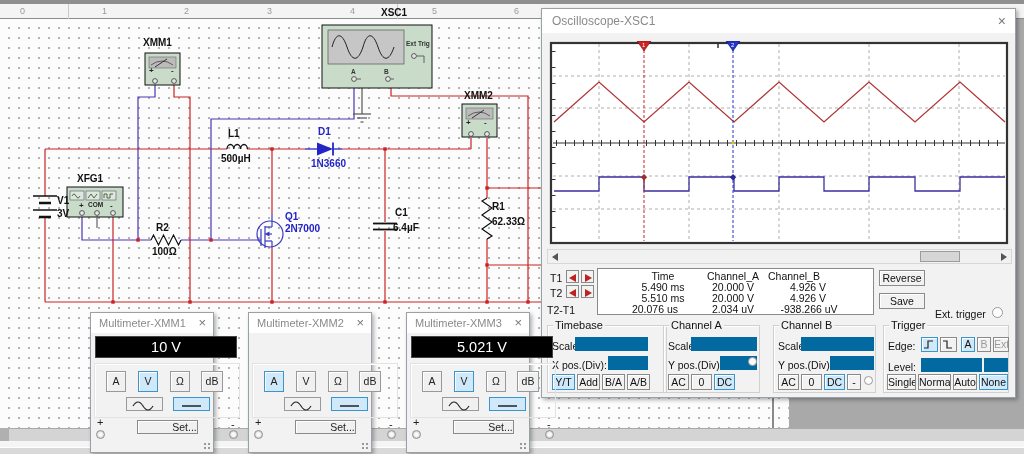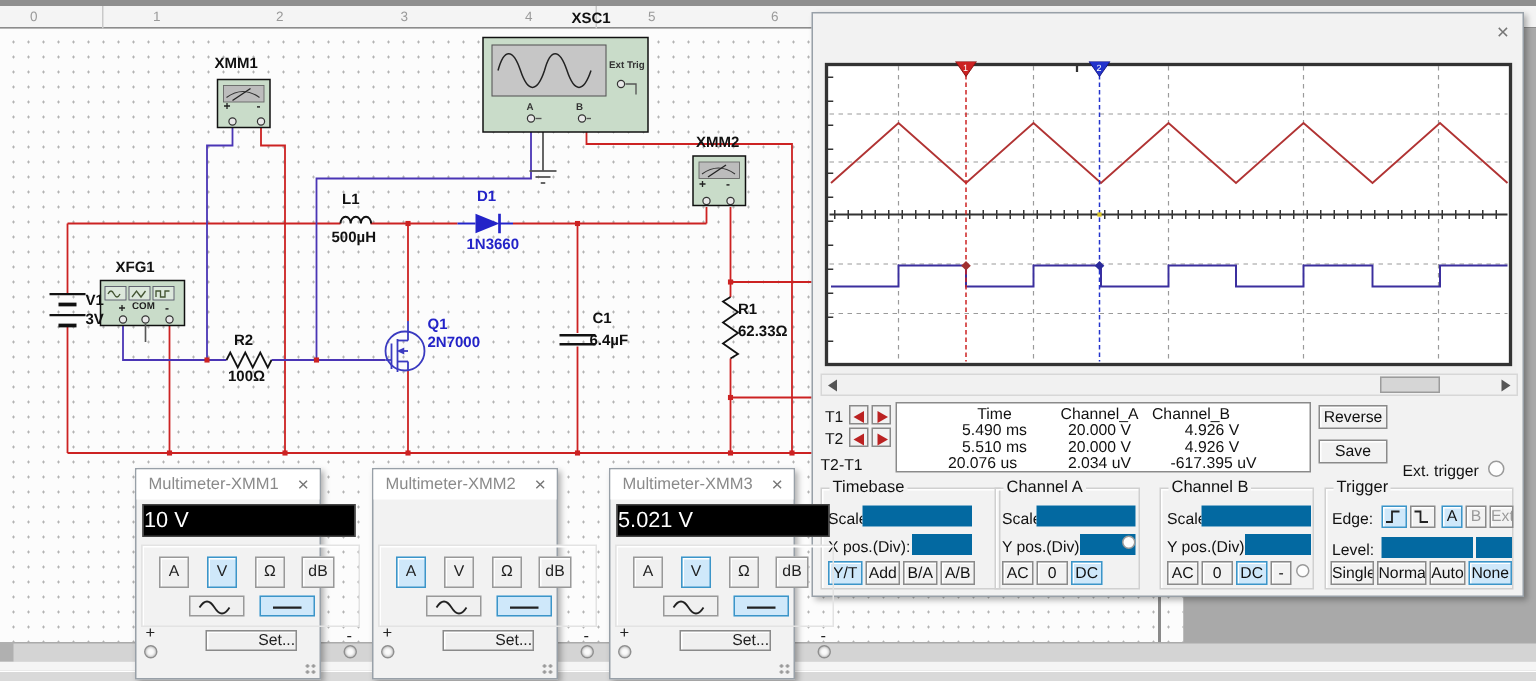--- a/index.html
+++ b/index.html
@@ -73,21 +73,21 @@
   #sc-readout { position:absolute; left:55px; top:259px; width:277px; height:47px;
     background:#fff; border:1px solid #8a8a8a; }
   .ro { position:absolute; font-size:10.5px; color:#111; white-space:nowrap; }
 
   
   .mm { width:124px; height:141px; z-index:30;margin-left:32px; }
   .mm .titlebar { height:20px; line-height:20px; font-size:11px; padding-left:8px; }
   .mm .close-x { right:7px; top:2px; font-size:13px; }
   .mm-display { position:absolute; left:4px; top:23px; width:142px; height:22px;
     background:#000; border:1px solid #444; color:#fff; font-size:14.5px;
-    line-height:20px; text-align:left; }
+    line-height:20px; text-align:center; }
   .mm-panel { position:absolute; left:3px; top:50px; width:146px; height:55px;
     border:1px solid #e3e3e3; box-shadow:inset 1px 1px 0 #fff; }
   .mbtn { position:absolute; top:58px; width:20px; height:21px; background:#f0f0f0;
     border:1px solid #999; font-size:10.5px; line-height:19px; text-align:center;
     color:#222; box-shadow:inset 1px 1px 0 #fff; }
   .mbtn.sel { background:#cfe8fa; border-color:#3c95c8; }
   .cbtn { position:absolute; top:84px; width:37px; height:14px; background:#f0f0f0;
     border:1px solid #999; }
   .cbtn.sel { background:#cfe8fa; border-color:#3c95c8; }
   .mm-term { position:absolute; width:9px; height:9px; border:1px solid #8f8f8f;
@@ -273,20 +273,23 @@
   <div class="clabel blue" style="left:318px;top:126px">D1</div>
   <div class="clabel blue" style="left:311px;top:158px">1N3660</div>
   <div class="clabel blue" style="left:285px;top:211px">Q1</div>
   <div class="clabel blue" style="left:285px;top:223px">2N7000</div>
   <div class="clabel" style="left:395px;top:207px">C1</div>
   <div class="clabel" style="left:393px;top:222px">6.4µF</div>
   <div class="clabel" style="left:492px;top:201px">R1</div>
   <div class="clabel" style="left:492px;top:216px">62.33Ω</div>
 
   <div class="win" id="scope">
+    <div class="titlebar">
+      <span>Oscilloscope-XSC1</span>
+    </div>
     <div class="close-x">×</div>
 
     <svg class="abs" style="left:7px;top:32px" width="462" height="212" viewBox="0 0 462 212">
       <rect x="0" y="0" width="462" height="212" fill="#f0f0f0"></rect>
       <rect x="2" y="2" width="456" height="200" fill="#ffffff" stroke="#333" stroke-width="2.2"></rect>
       <g stroke="#9a9a9a" stroke-width="0.8" stroke-dasharray="3 3">
         <line x1="50" y1="3" x2="50" y2="201"></line>
           <line x1="140" y1="3" x2="140" y2="201"></line>
         <line x1="230" y1="3" x2="230" y2="201"></line>
           <line x1="320" y1="3" x2="320" y2="201"></line>
@@ -340,21 +343,21 @@
       <div class="ro" style="left:100px;top:1px;width:70px;text-align:center">Channel_A</div>
       <div class="ro" style="left:170px;top:1px;width:80px;text-align:left">Channel_B</div>
       <div class="ro" style="left:30px;top:12px;width:70px;text-align:center">5.490 ms</div>
       <div class="ro" style="left:100px;top:12px;width:70px;text-align:center">20.000 V</div>
       <div class="ro" style="left:170px;top:12px;width:80px;text-align:center">4.926 V</div>
       <div class="ro" style="left:30px;top:23px;width:70px;text-align:center">5.510 ms</div>
       <div class="ro" style="left:100px;top:23px;width:70px;text-align:center">20.000 V</div>
       <div class="ro" style="left:170px;top:23px;width:80px;text-align:center">4.926 V</div>
       <div class="ro" style="left:22px;top:34px;width:70px;text-align:center">20.076 us</div>
       <div class="ro" style="left:100px;top:34px;width:70px;text-align:center">2.034 uV</div>
-      <div class="ro" style="left:166px;top:34px;width:90px;text-align:center">-617.395 uV</div>
+      <div class="ro" style="left:166px;top:34px;width:90px;text-align:center">-938.266 uV</div>
     </div>
 
     <div class="sbtn" style="left:337px;top:261px;width:46px;height:16px;line-height:14px">Reverse</div>
     <div class="sbtn" style="left:337px;top:284px;width:46px;height:16px;line-height:14px">Save</div>
     <div class="sc-txt" style="left:393px;top:299px">Ext. trigger</div>
     <div class="radio" style="left:450px;top:298px;width:11px;height:11px"></div>
 
     <div class="grp" style="left:5px;top:316px;width:120px;height:68px">
       <div class="grp-label">Timebase</div>
       <div class="sc-txt" style="left:4px;top:14px">Scale:</div>

